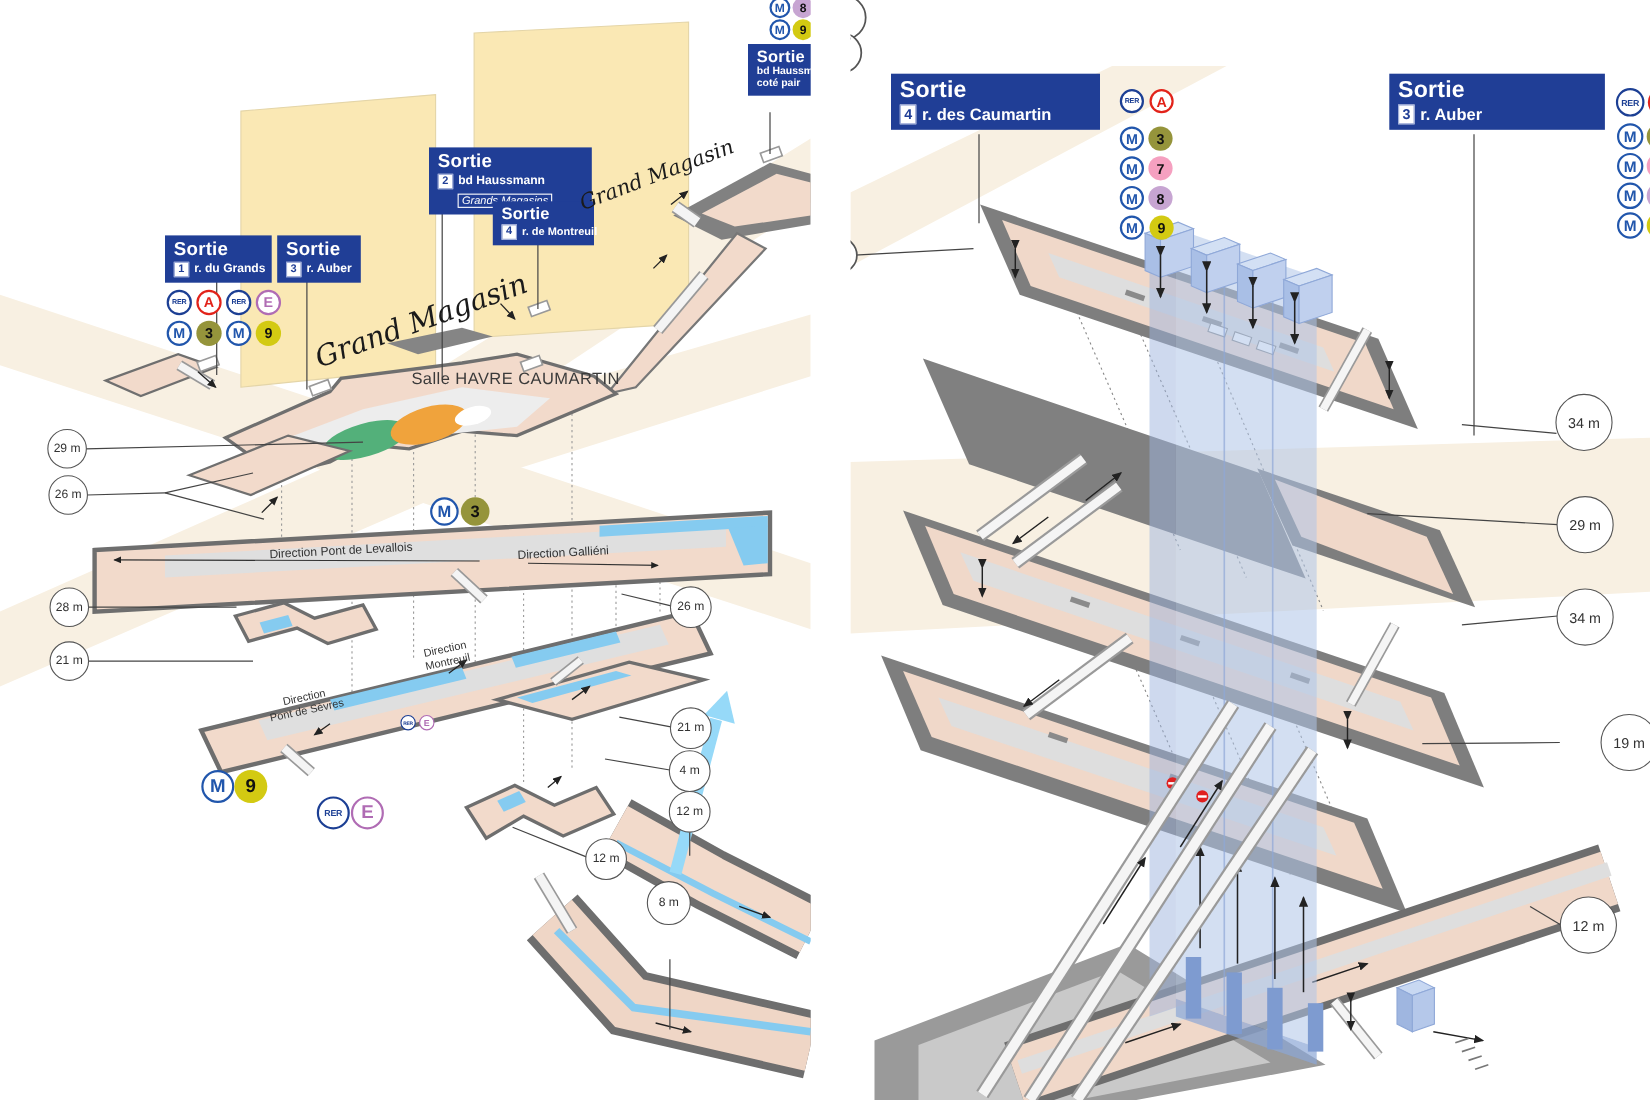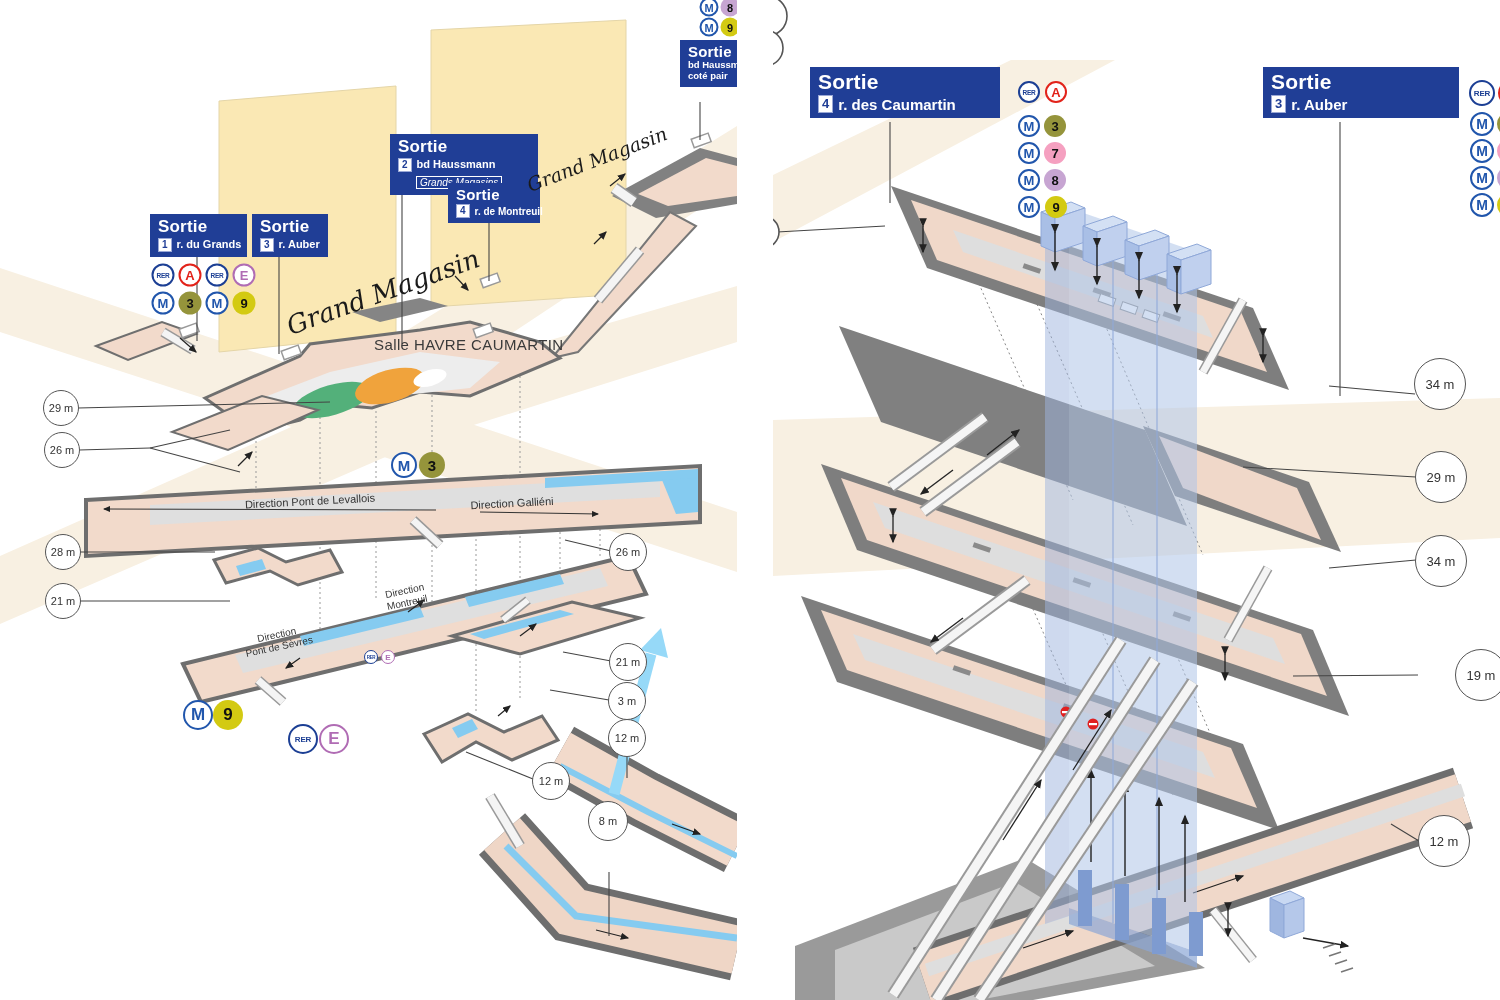--- a/index.html
+++ b/index.html
@@ -273,21 +273,21 @@
 <span class="badge b-e d30" style="left:334px;top:739px">E</span>
 <span class="badge b-rer d14 rtx4" style="left:371px;top:657px">RER</span>
 <span class="badge b-e d14" style="left:388px;top:657px">E</span>
 
 <div class="depth d34" style="left:61px;top:408px">29 m</div>
 <div class="depth d34" style="left:62px;top:450px">26 m</div>
 <div class="depth d34" style="left:63px;top:552px">28 m</div>
 <div class="depth d34" style="left:63px;top:601px">21 m</div>
 <div class="depth d36" style="left:628px;top:552px">26 m</div>
 <div class="depth d36" style="left:628px;top:662px">21 m</div>
-<div class="depth d36" style="left:627px;top:701px">3 m</div>
+<div class="depth d36" style="left:627px;top:701px">4 m</div>
 <div class="depth d36" style="left:627px;top:738px">12 m</div>
 <div class="depth d36" style="left:551px;top:781px">12 m</div>
 <div class="depth d38" style="left:608px;top:821px">8 m</div>
 
 <div class="maplbl" style="left:374px;top:336px;font-size:15px;letter-spacing:.4px">Salle HAVRE CAUMARTIN</div>
 <div class="gmtext" style="left:597px;top:159px;font-size:19px;transform:translate(-50%,-50%) rotate(-21deg)">Grand Magasin</div>
 <div class="gmtext" style="left:383px;top:292px;font-size:26px;transform:translate(-50%,-50%) rotate(-20deg)">Grand Magasin</div>
 <div class="dirlbl" style="left:310px;top:501px;transform:translate(-50%,-50%) rotate(-3deg)">Direction Pont de Levallois</div>
 <div class="dirlbl" style="left:512px;top:503px;transform:translate(-50%,-50%) rotate(-3deg)">Direction Galliéni</div>
 <div class="dirlbl dir2" style="left:406px;top:597px;transform:translate(-50%,-50%) rotate(-12deg)">

